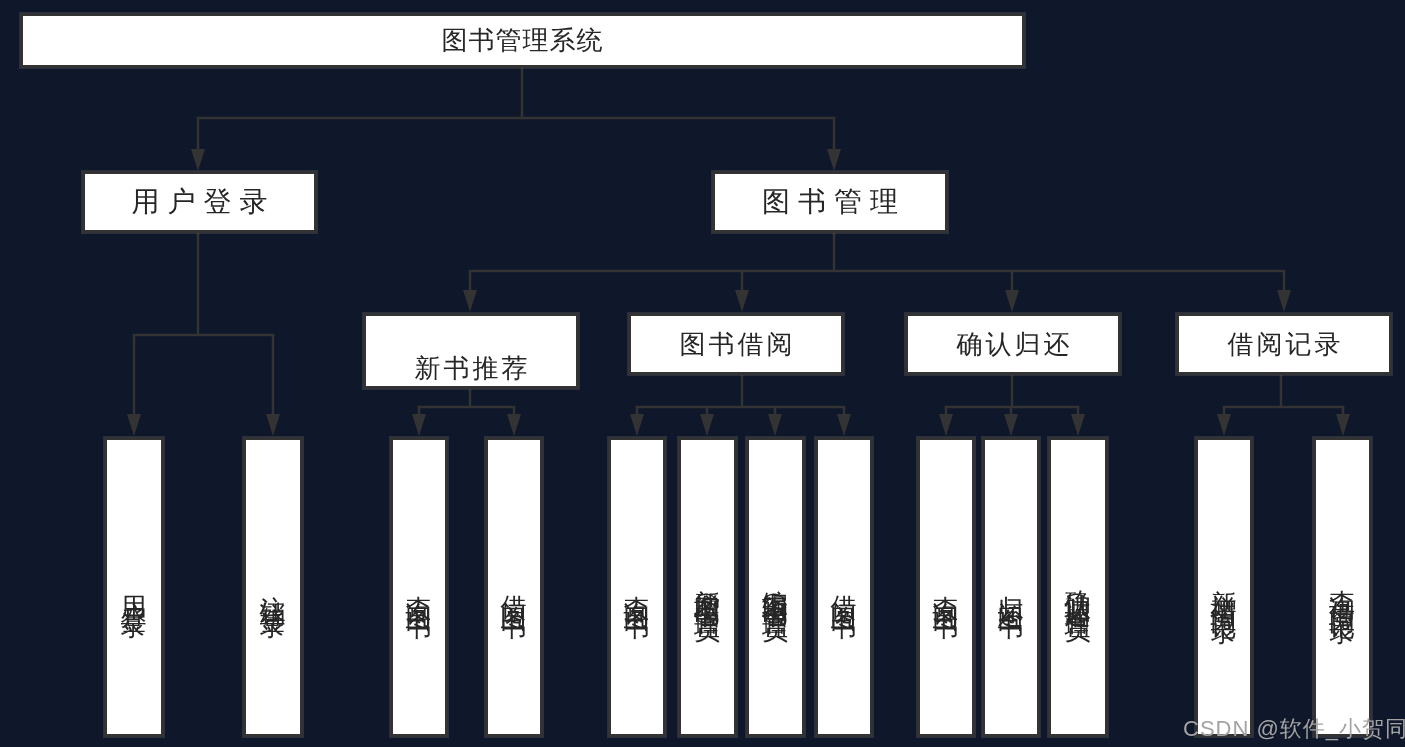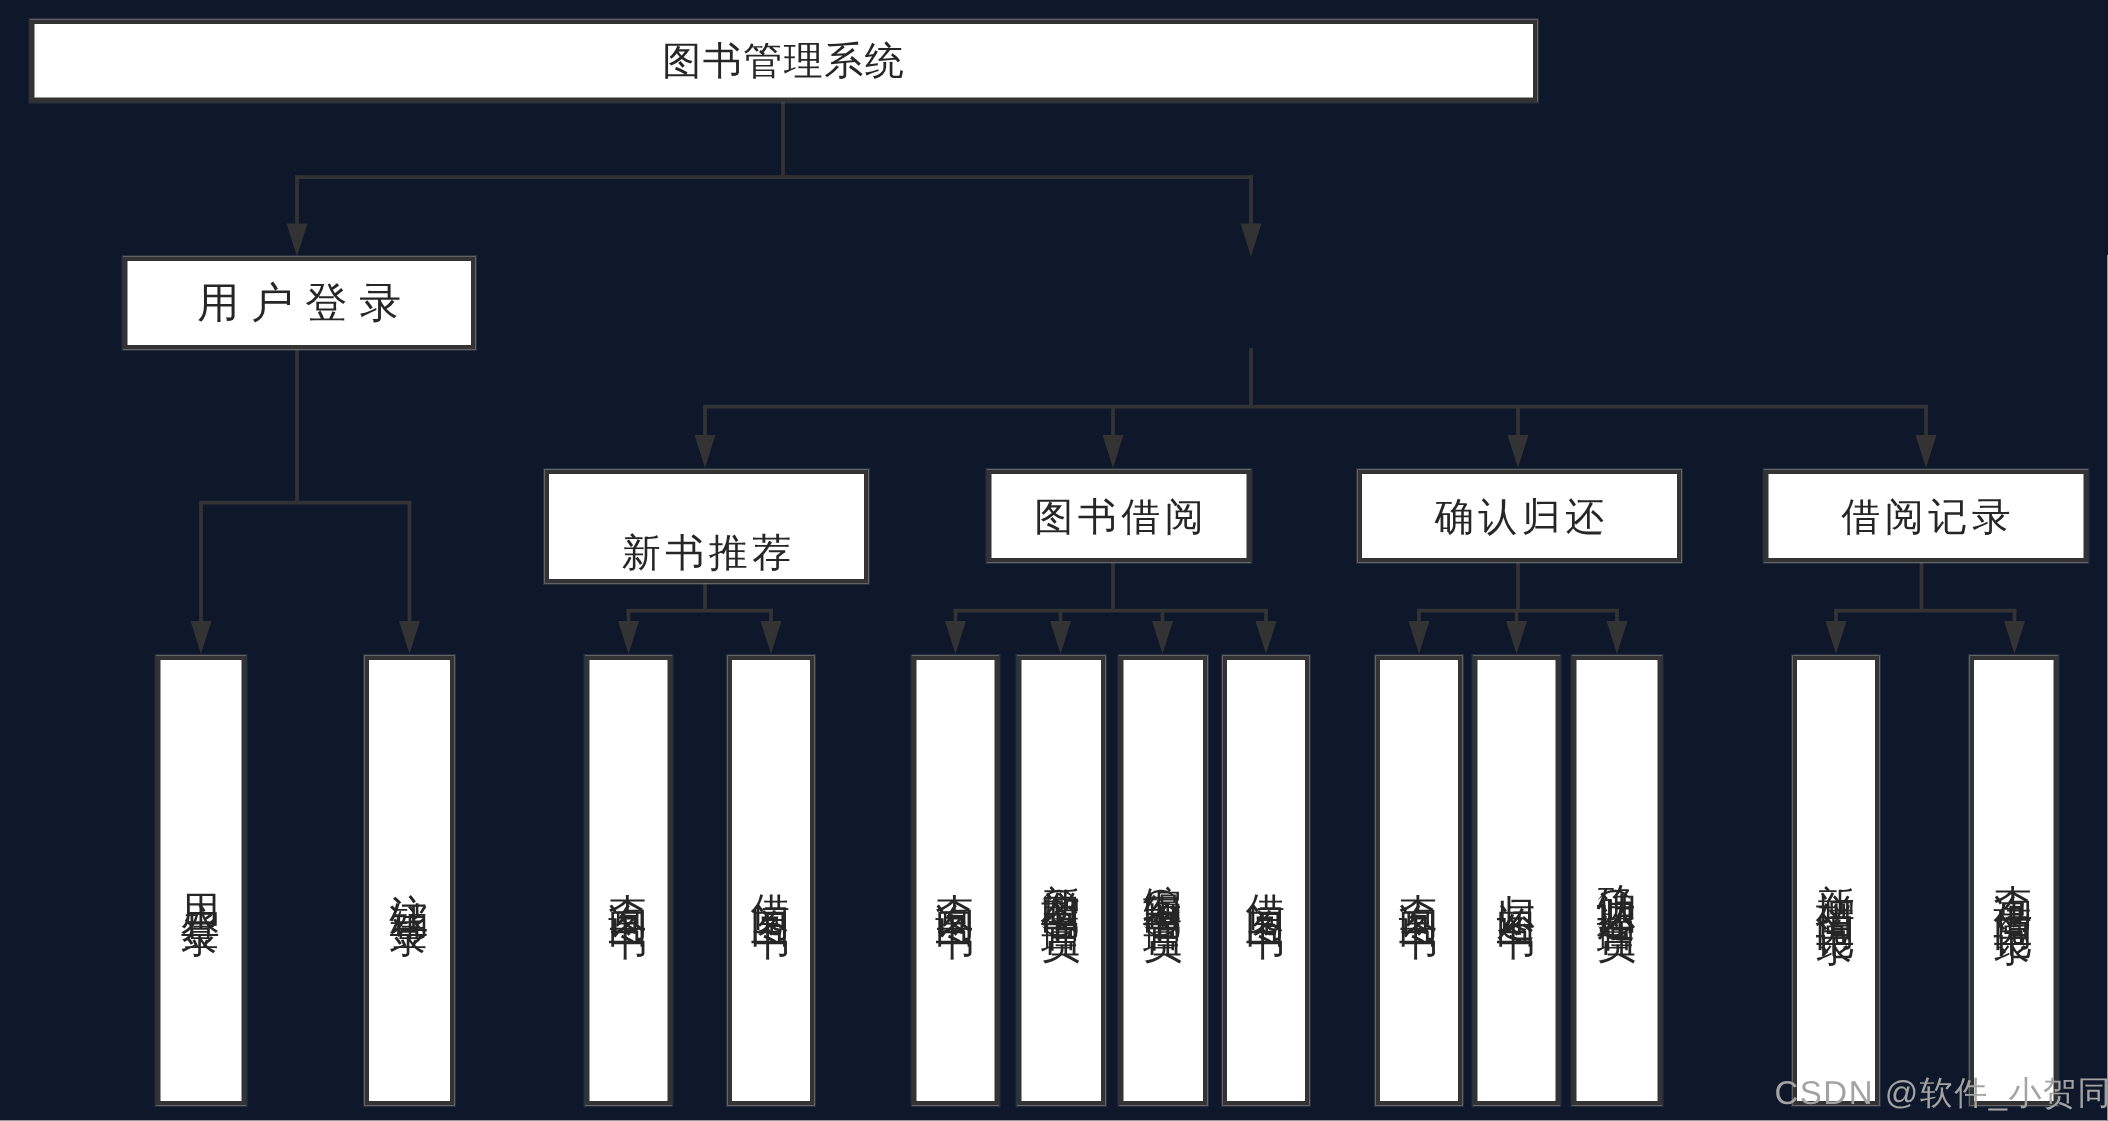--- a/index.html
+++ b/index.html
@@ -100,25 +100,28 @@
     </g>
   </svg>
 
   <div class="box root" style="left:20px;top:13px;width:1005px;height:55px;">
     <span>图书管理系统</span>
   </div>
 
   <div class="box lv2" style="left:82px;top:171px;width:235px;height:62px;">
     <span>用户登录</span>
   </div>
+  <div class="box lv2" style="left:712px;top:171px;width:236px;height:62px;">
+    <span>图书管理</span>
+  </div>
 
   <div class="box lv3" style="left:363px;top:313px;width:216px;height:76px;align-items:flex-end;">
     <span>新书推荐</span>
   </div>
-  <div class="box lv3" style="left:658px;top:313px;width:176px;height:62px;">
+  <div class="box lv3" style="left:628px;top:313px;width:216px;height:62px;">
     <span>图书借阅</span>
   </div>
   <div class="box lv3" style="left:905px;top:313px;width:216px;height:62px;">
     <span>确认归还</span>
   </div>
   <div class="box lv3" style="left:1176px;top:313px;width:216px;height:62px;">
     <span>借阅记录</span>
   </div>
 
   <div class="box leaf" style="left:104px;top:437px;width:60px;height:300px;">

